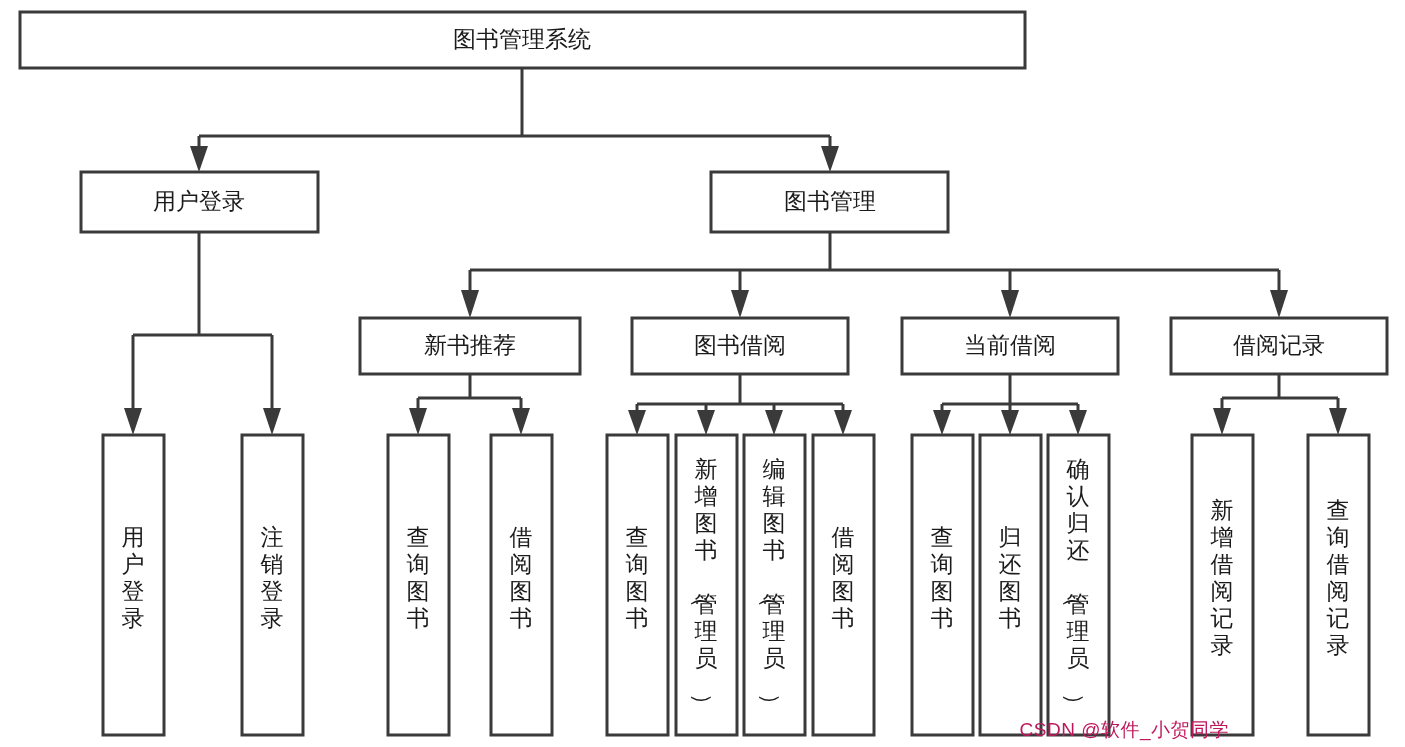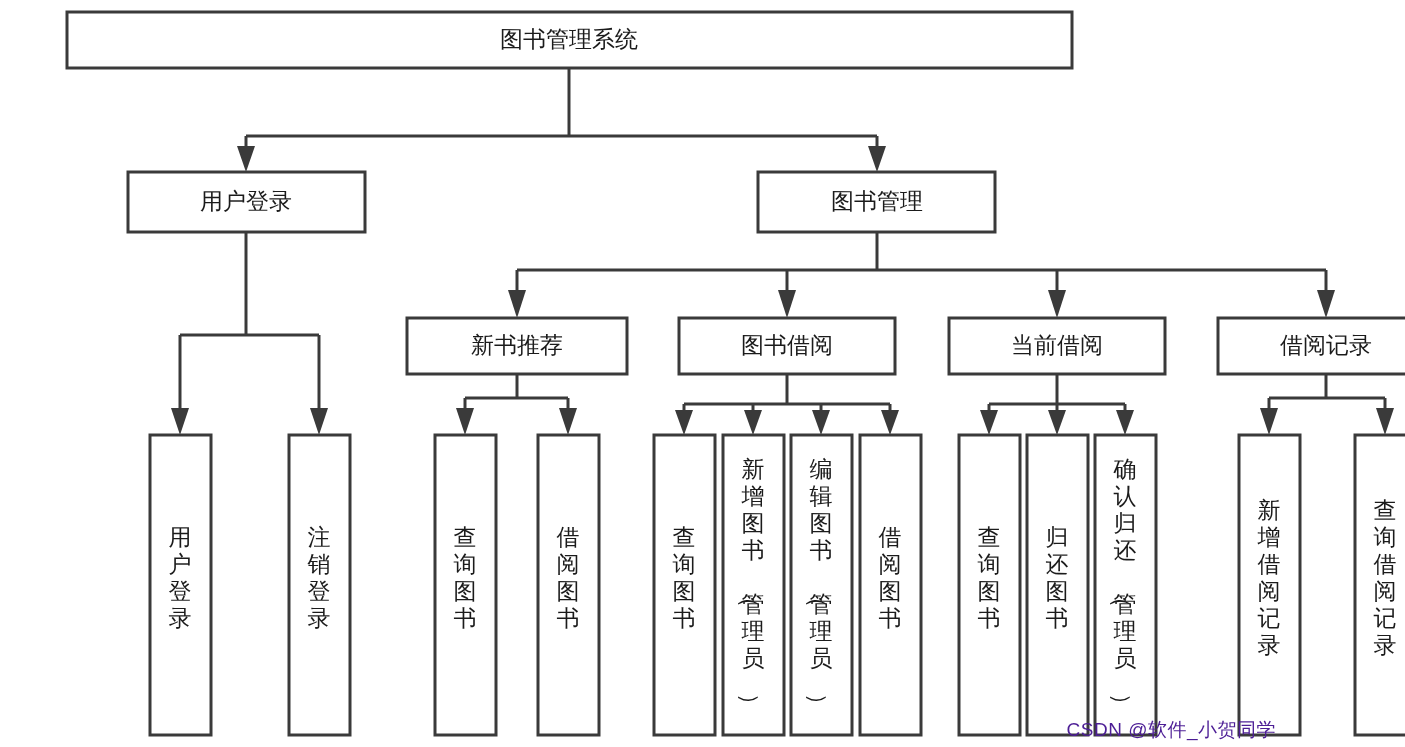--- a/index.html
+++ b/index.html
@@ -11,21 +11,20 @@
     width: 1405px;
     height: 747px;
     font-family: "Liberation Sans", "DejaVu Sans", sans-serif;
     overflow: hidden;
     position: relative;
   }
   #diagram-root {
     position: relative;
     width: 1237px;
     height: 747px;
-    margin-left: 47px;
   }
   svg.flow-canvas {
     position: absolute;
     left: 0;
     top: 0;
     width: 1405px;
     height: 747px;
     display: block;
   }
   .node-box {
@@ -54,21 +53,21 @@
   .arrow-head {
     fill: #3a3a3a;
     stroke: none;
   }
   .watermark-text {
     position: absolute;
     right: 8px;
     bottom: 4px;
     font-family: "Liberation Sans", "DejaVu Sans", sans-serif;
     font-size: 19px;
-    color: #4c1d95;
+    color: #be185d;
     white-space: nowrap;
     letter-spacing: 0.5px;
     pointer-events: none;
   }
 </style>
 </head>
 <body>
 
 <div id="diagram-root">
 

